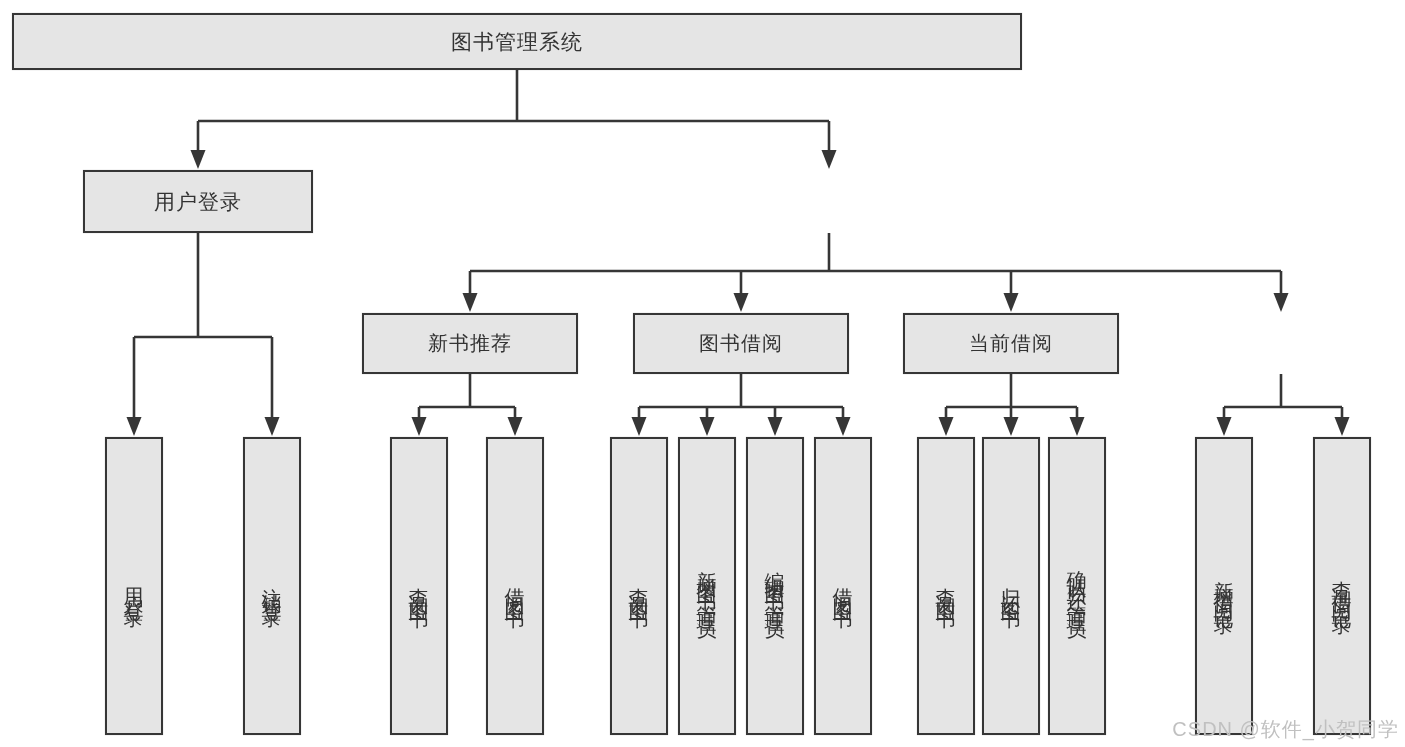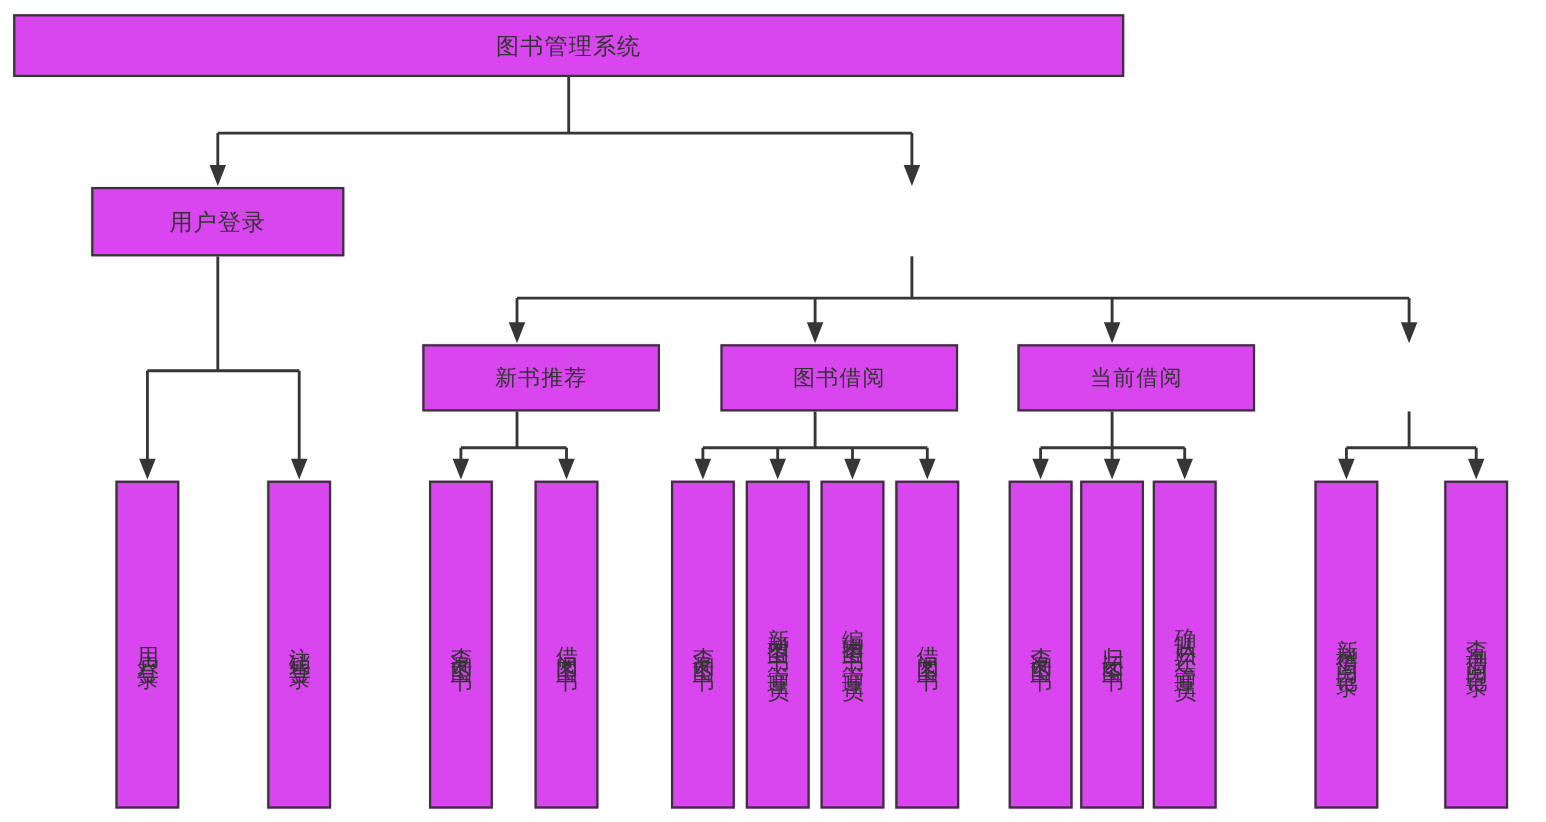--- a/index.html
+++ b/index.html
@@ -18,29 +18,29 @@
     overflow:hidden;
   }
   .wires{
     position:absolute;left:0;top:0;width:1405px;height:747px;
     pointer-events:none;
   }
   .wires path{stroke:var(--line);stroke-width:2.6;fill:none;}
   .wires polygon{fill:var(--line);stroke:none;}
   .box{
     position:absolute;
-    background:#d946ef;
+    background:#e5e5e5;
     border:2.6px solid var(--line);
     box-sizing:border-box;
     display:flex;align-items:center;justify-content:center;
     box-shadow:0 0 1px rgba(0,0,0,0.25);
   }
   .lvl1{left:12px;top:13px;width:1010px;height:57px;font-size:21px;letter-spacing:1px;}
   .lvl2{top:170px;width:230px;height:63px;font-size:21px;letter-spacing:1px;}
-  .lvl3{top:313px;width:216px;height:61px;font-size:20px;letter-spacing:1px;margin-left:22px;}
+  .lvl3{top:313px;width:216px;height:61px;font-size:20px;letter-spacing:1px;}
   .leaf{top:437px;width:58px;height:298px;}
   .vtext{
     writing-mode:vertical-rl;
     text-orientation:mixed;
     font-size:20px;
     letter-spacing:7px;
     line-height:1;
     white-space:nowrap;
   }
   .watermark{
@@ -179,14 +179,15 @@
     <span class="vtext">确认归还（管理员）</span>
   </div>
 
   <div class="box leaf" style="left:1195px">
     <span class="vtext">新增借阅记录</span>
   </div>
   <div class="box leaf" style="left:1313px">
     <span class="vtext">查询借阅记录</span>
   </div>
 
+  <div class="watermark">CSDN @软件_小贺同学</div>
 
 </div>
 
 </body></html>

